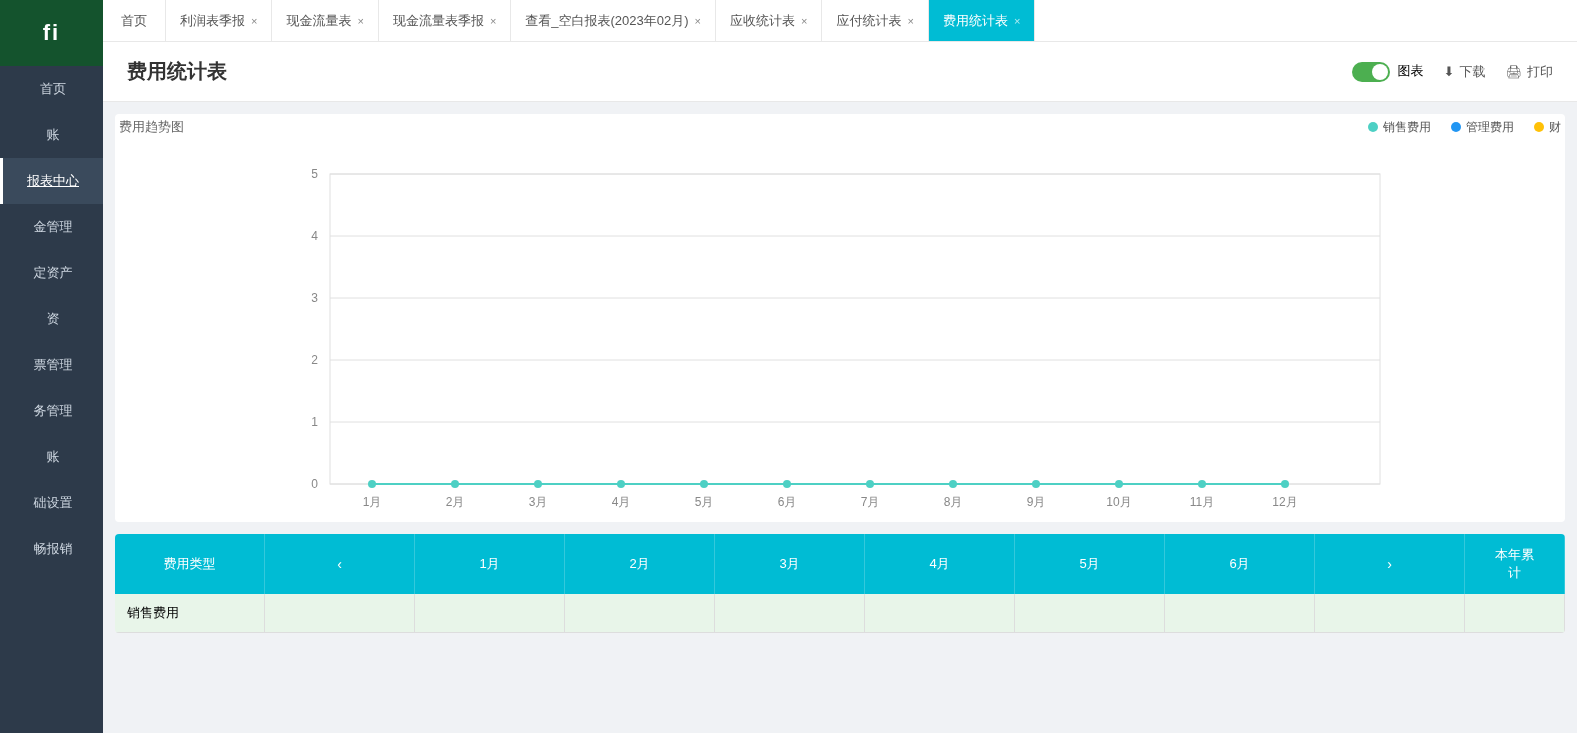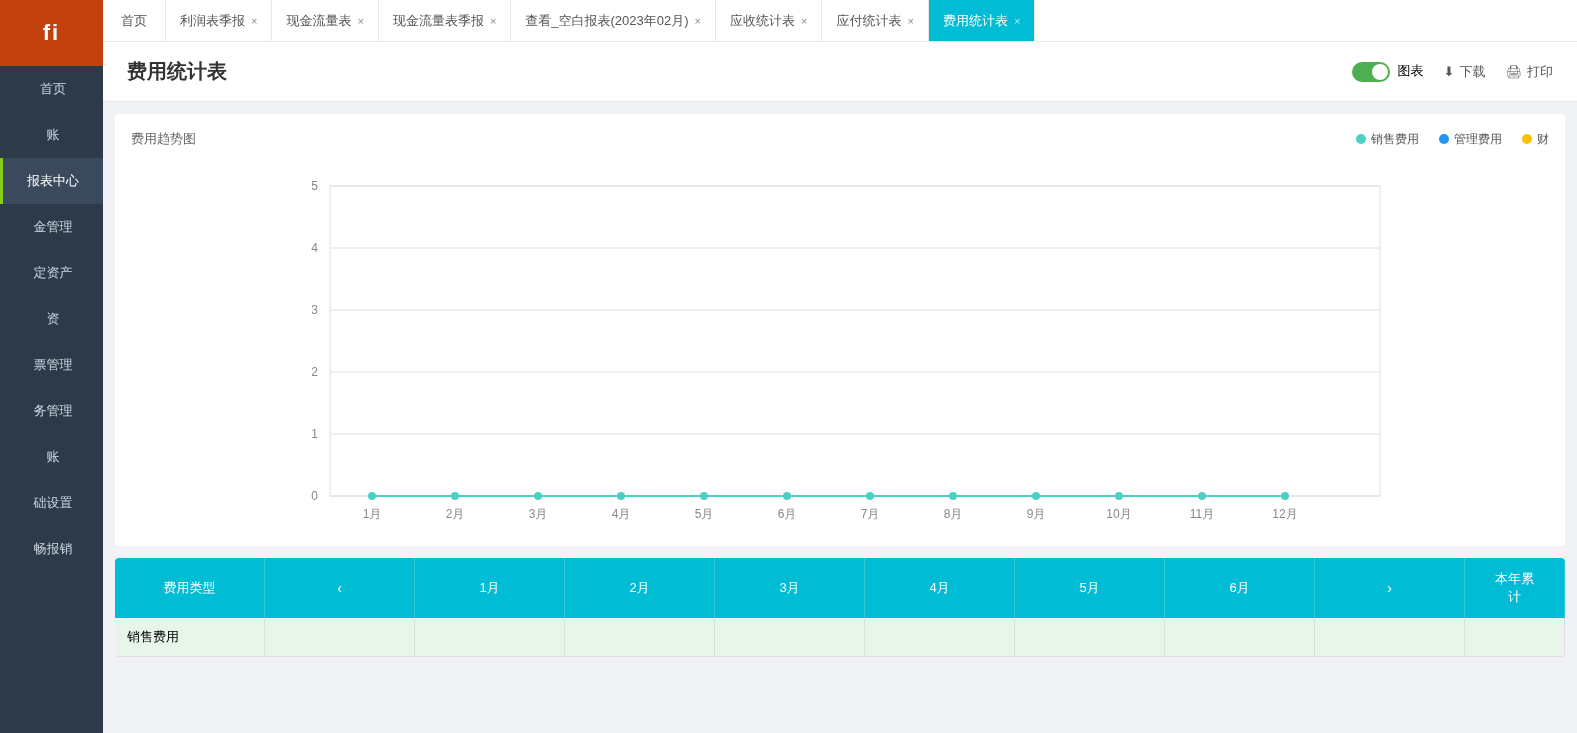--- a/index.html
+++ b/index.html
@@ -8,42 +8,43 @@
     
     .sidebar {
       width: 103px;
       background: #2d3a4a;
       display: flex;
       flex-direction: column;
       height: 100%;
       flex-shrink: 0;
     }
     .sidebar-logo {
-      background: #c2410c;
+      background: #14532d;
       height: 66px;
       display: flex;
       align-items: center;
       justify-content: center;
       font-size: 22px;
       font-weight: bold;
       color: white;
       letter-spacing: 2px;
     }
     .sidebar-item {
       color: #cdd6e0;
       padding: 14px 0;
       text-align: center;
       font-size: 13px;
       cursor: pointer;
       border-left: 3px solid transparent;
     }
     .sidebar-item.active {
       background: #3a4a5c;
       color: white;
-      border-left: 3px solid #84cc16;
+      border-left: 3px solid #ffffff;
+      text-decoration: underline;
     }
 
     
     .main {
       flex: 1;
       display: flex;
       flex-direction: column;
       overflow: hidden;
     }
 
@@ -140,21 +141,21 @@
       gap: 5px;
       color: #555;
       cursor: pointer;
       font-size: 13px;
     }
 
     
     .chart-section {
       background: white;
       margin: 12px;
-      padding: 16px;
+      padding: 4px;
       border-radius: 4px;
     }
     .chart-header {
       display: flex;
       justify-content: space-between;
       align-items: center;
       margin-bottom: 12px;
     }
     .chart-title {
       font-size: 13px;

